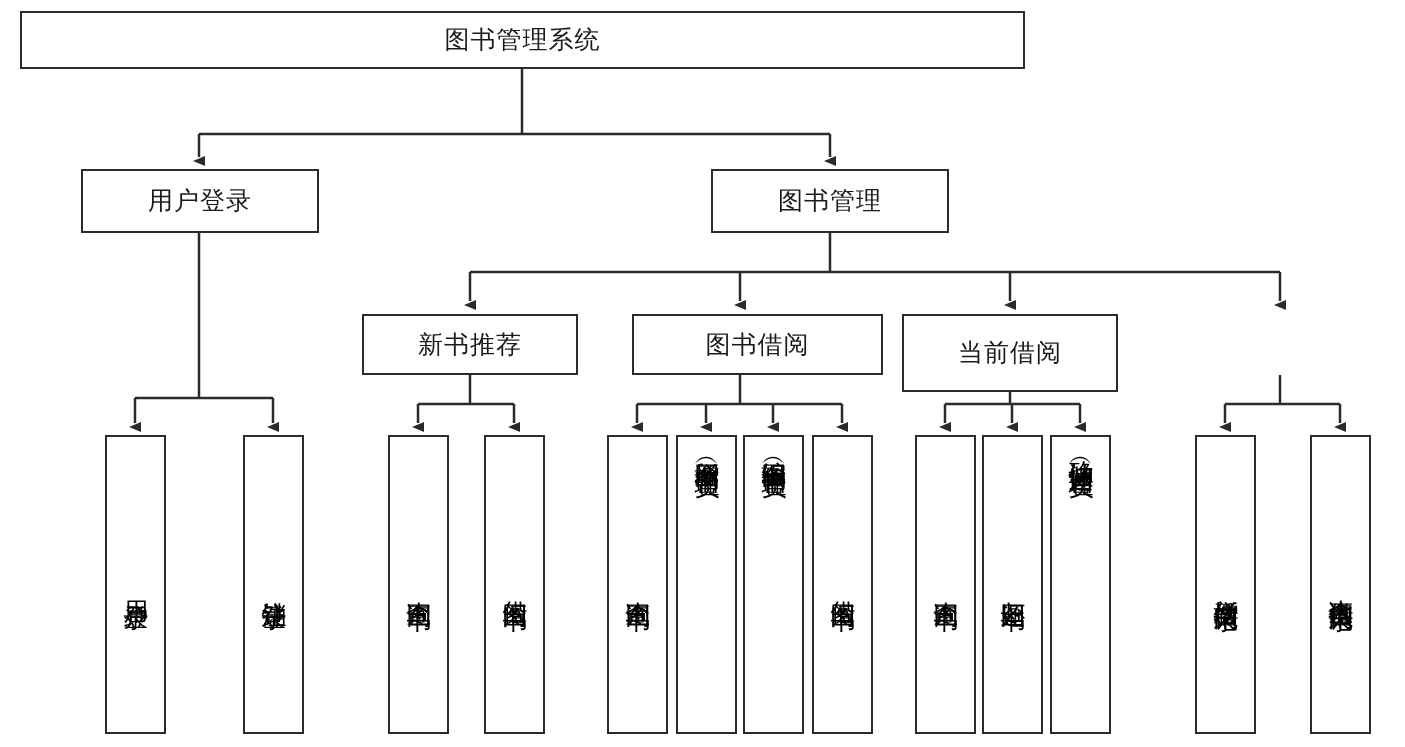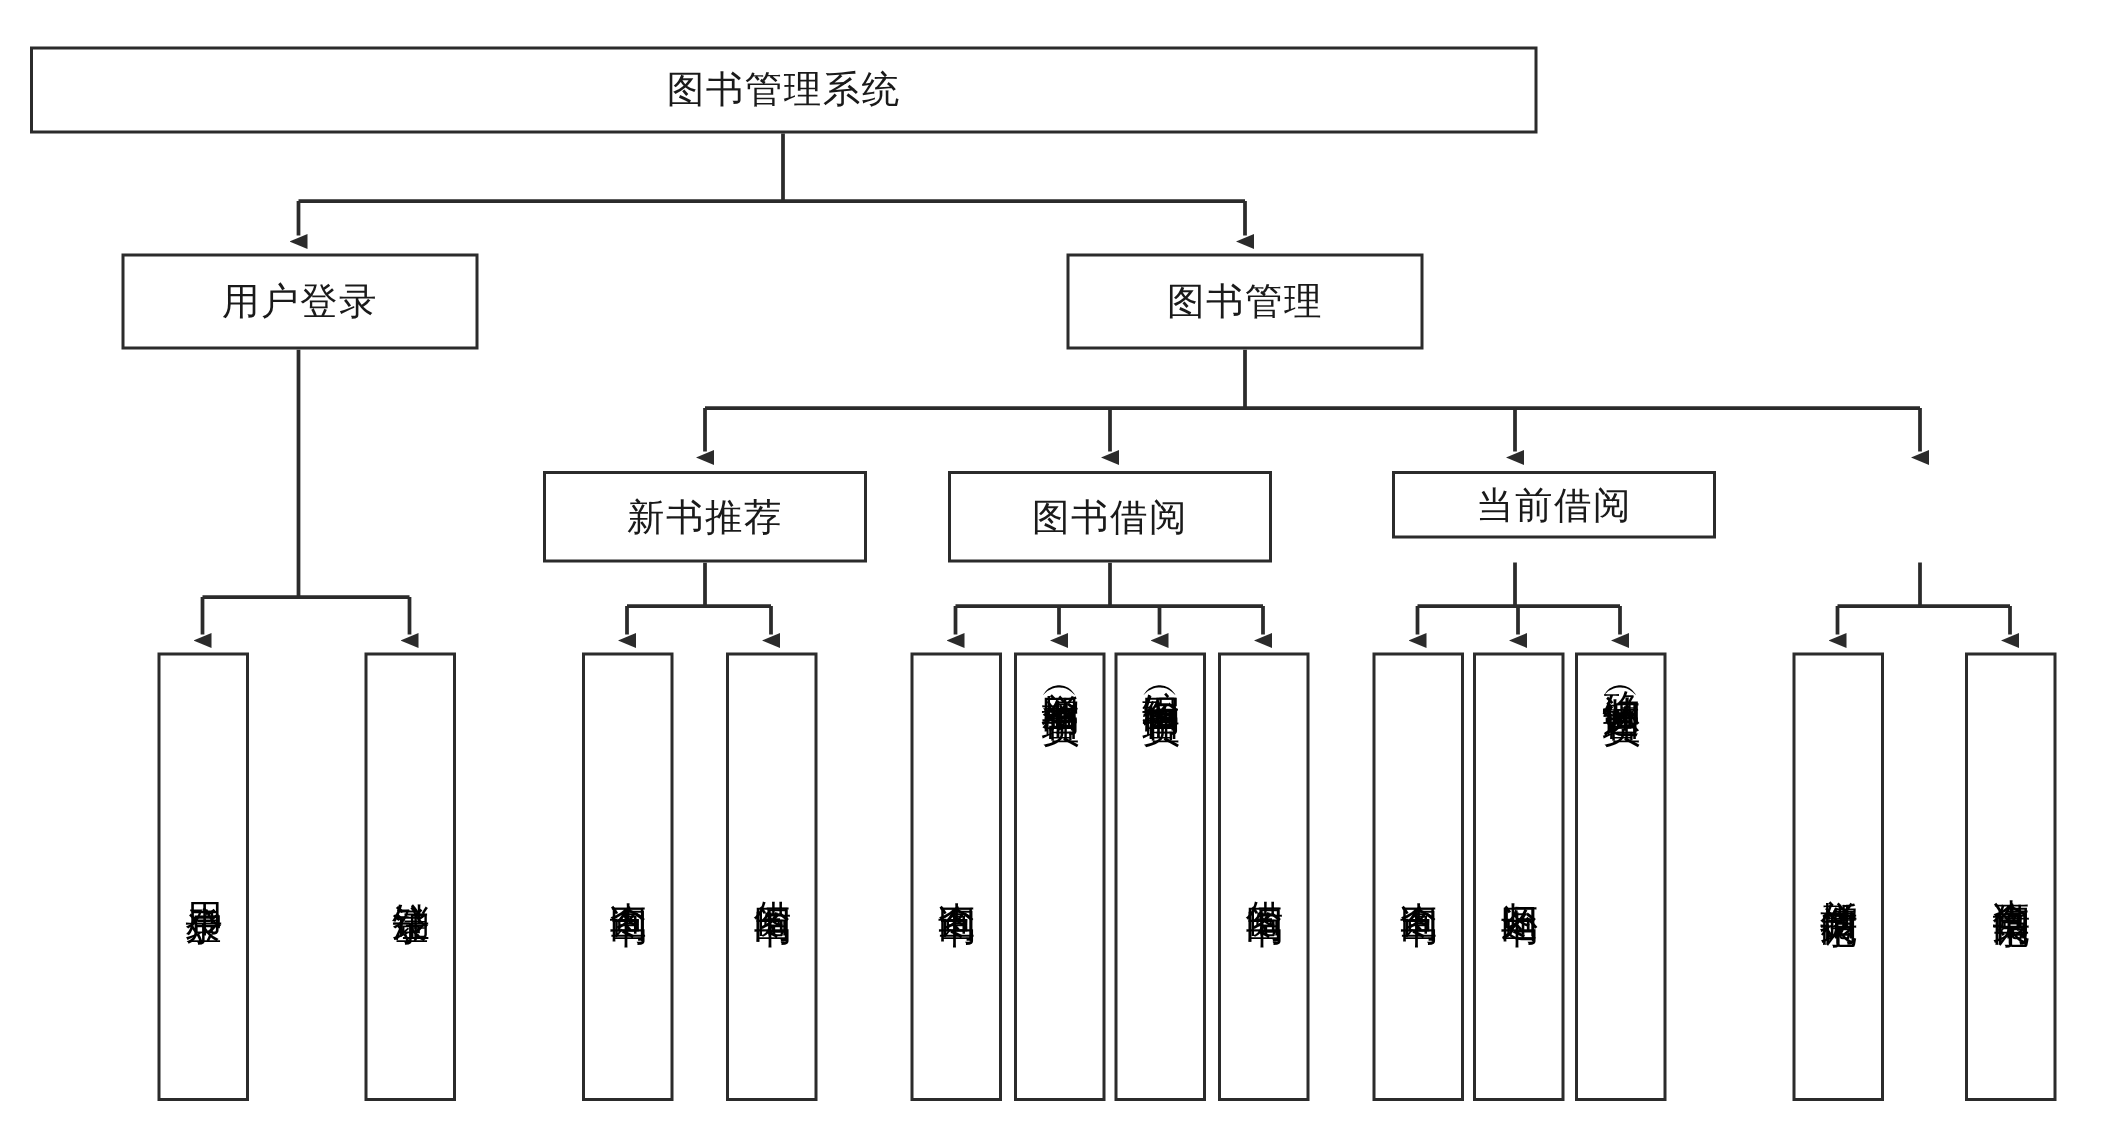--- a/index.html
+++ b/index.html
@@ -27,21 +27,20 @@
     justify-content: center;
     color: #1a1a1a;
   }
   .node.horiz {
     font-size: 25px;
     letter-spacing: 1px;
     line-height: 1.1;
   }
   .node.root {
     font-size: 25px;
-    margin-top: 20px;
   }
   .vtext {
     writing-mode: vertical-rl;
     text-orientation: upright;
     font-size: 25px;
     line-height: 1.12;
     letter-spacing: 2px;
     text-align: center;
     white-space: normal;
     display: block;
@@ -141,24 +140,24 @@
   <div class="node horiz" style="left:81px; top:169px; width:238px; height:64px;">
     <span>用户登录</span>
   </div>
   <div class="node horiz" style="left:711px; top:169px; width:238px; height:64px;">
     <span>图书管理</span>
   </div>
 
   <div class="node horiz" style="left:362px; top:314px; width:216px; height:61px;">
     <span>新书推荐</span>
   </div>
-  <div class="node horiz" style="left:632px; top:314px; width:216px; height:61px;">
+  <div class="node horiz" style="left:632px; top:314px; width:251px; height:61px;">
     <span>图书借阅</span>
   </div>
-  <div class="node horiz" style="left:928px; top:314px; width:216px; height:45px;">
+  <div class="node horiz" style="left:902px; top:314px; width:216px; height:78px;">
     <span>当前借阅</span>
   </div>
 
   <div class="leafwrap" style="left:105px; top:435px; width:61px; height:299px;">
     <span class="vtext center">用户登录</span>
   </div>
   <div class="leafwrap" style="left:243px; top:435px; width:61px; height:299px;">
     <span class="vtext center">注销登录</span>
   </div>
 

